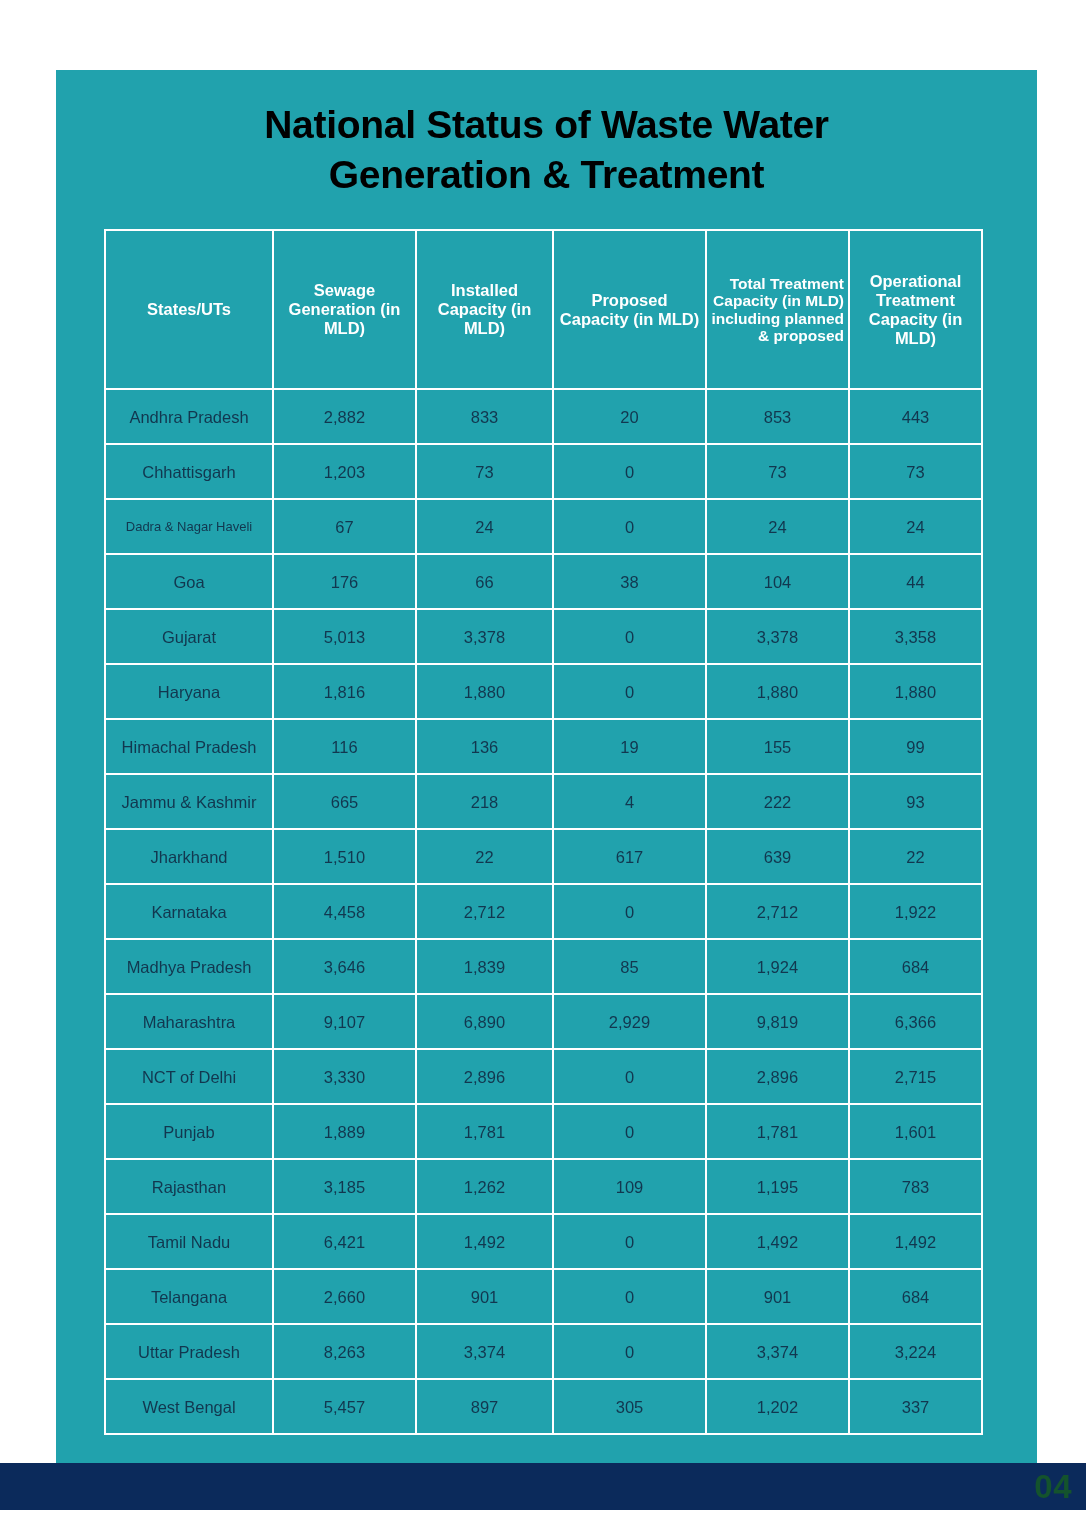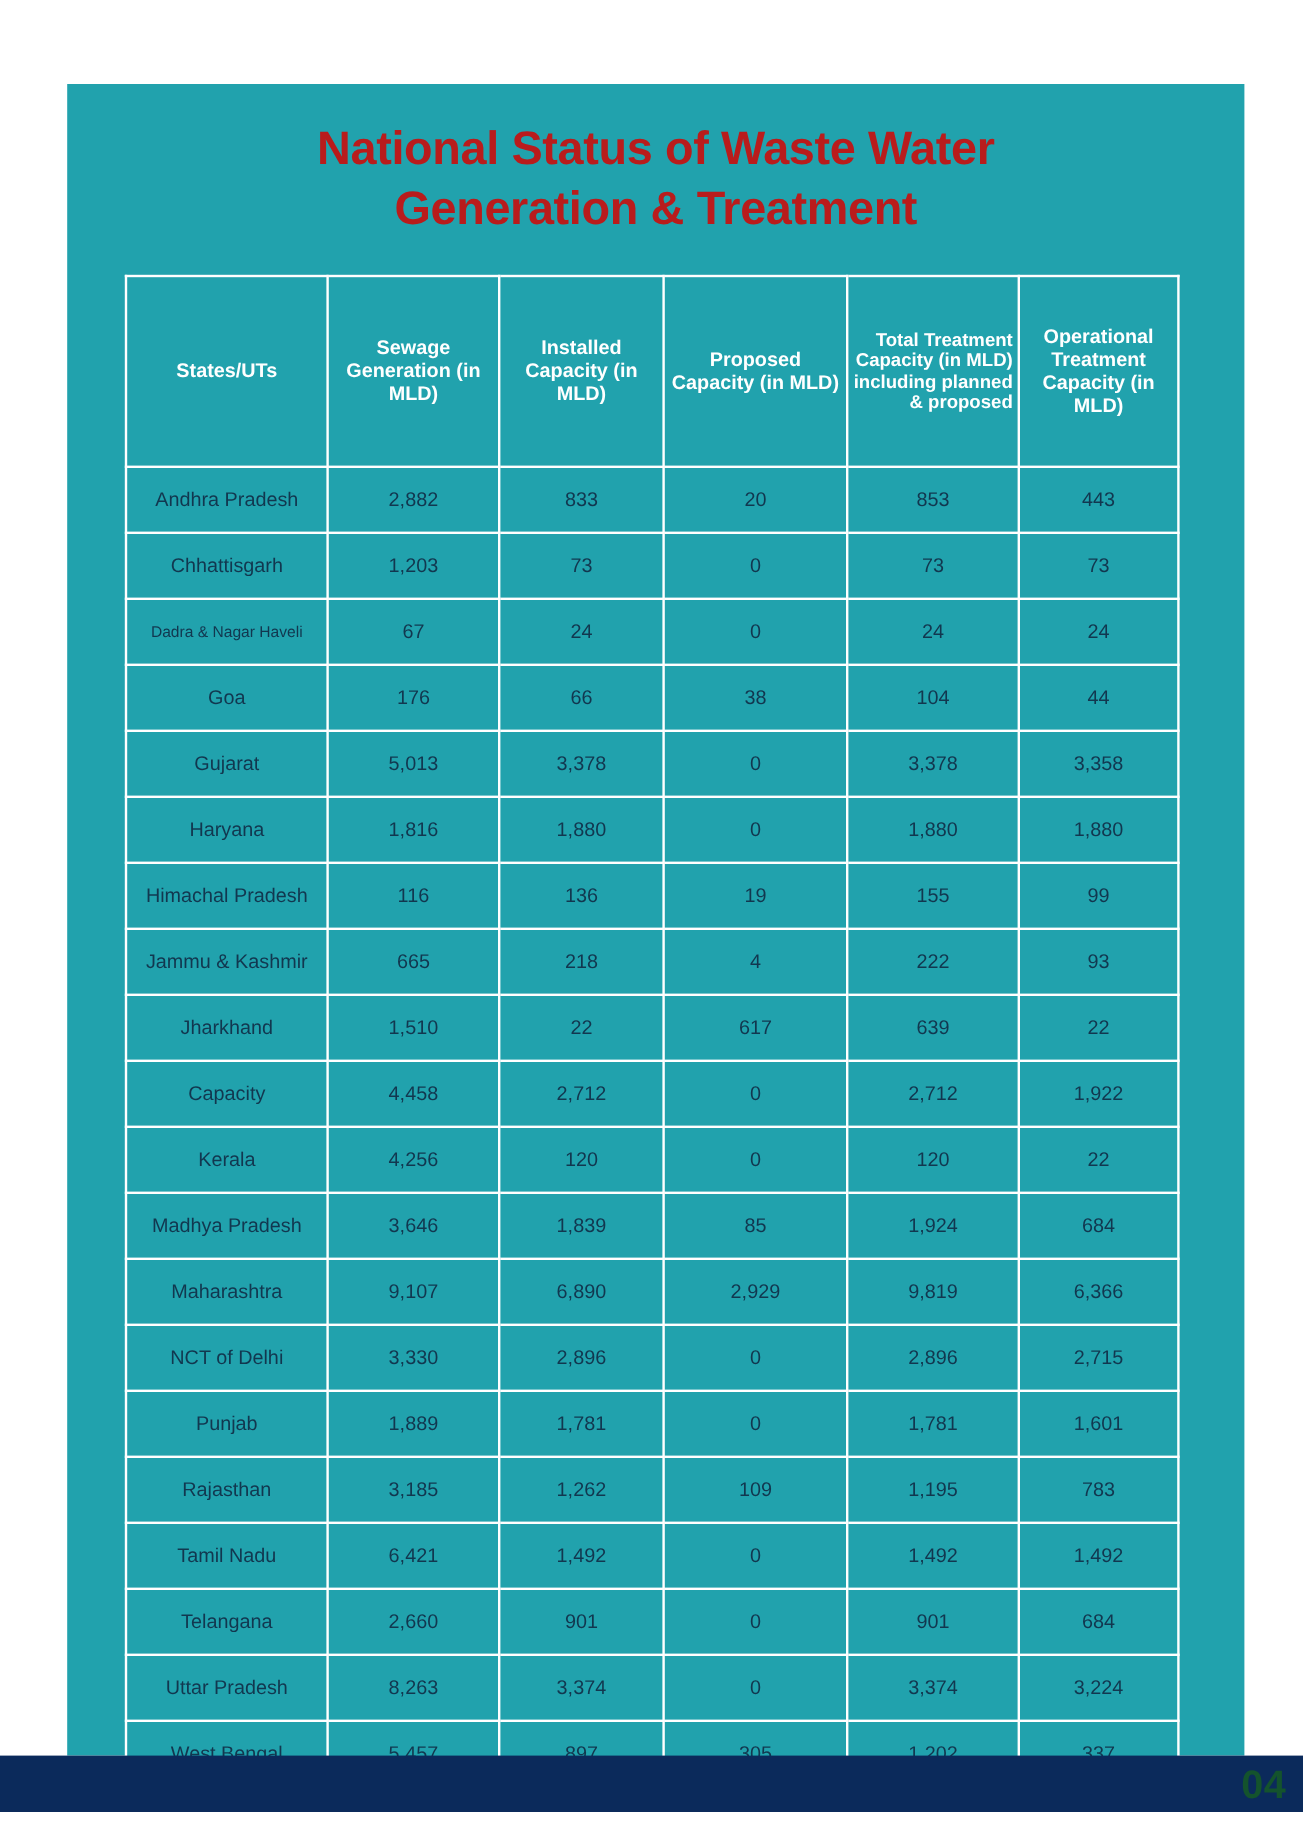--- a/index.html
+++ b/index.html
@@ -25,21 +25,21 @@
     background: #21A2AD;
   }
 
   
   #page-title {
     position: absolute;
     left: 56px;
     top: 100px;
     width: 981px;
     text-align: center;
-    color: #b91c1c;
+    color: #000000;
     font-weight: bold;
     font-size: 39px;
     line-height: 50px;
     letter-spacing: -0.3px;
     white-space: pre-line;
   }
 
   
   #data-table {
     position: absolute;
@@ -209,34 +209,26 @@
       </tr>
       <tr>
         <td class="state-name">Jharkhand</td>
         <td>1,510</td>
         <td>22</td>
         <td>617</td>
         <td>639</td>
         <td>22</td>
       </tr>
       <tr>
-        <td class="state-name">Capacity</td>
+        <td class="state-name">Karnataka</td>
         <td>4,458</td>
         <td>2,712</td>
         <td>0</td>
         <td>2,712</td>
         <td>1,922</td>
-      </tr>
-      <tr>
-        <td class="state-name">Kerala</td>
-        <td>4,256</td>
-        <td>120</td>
-        <td>0</td>
-        <td>120</td>
-        <td>22</td>
       </tr>
       <tr>
         <td class="state-name">Madhya Pradesh</td>
         <td>3,646</td>
         <td>1,839</td>
         <td>85</td>
         <td>1,924</td>
         <td>684</td>
       </tr>
       <tr>

